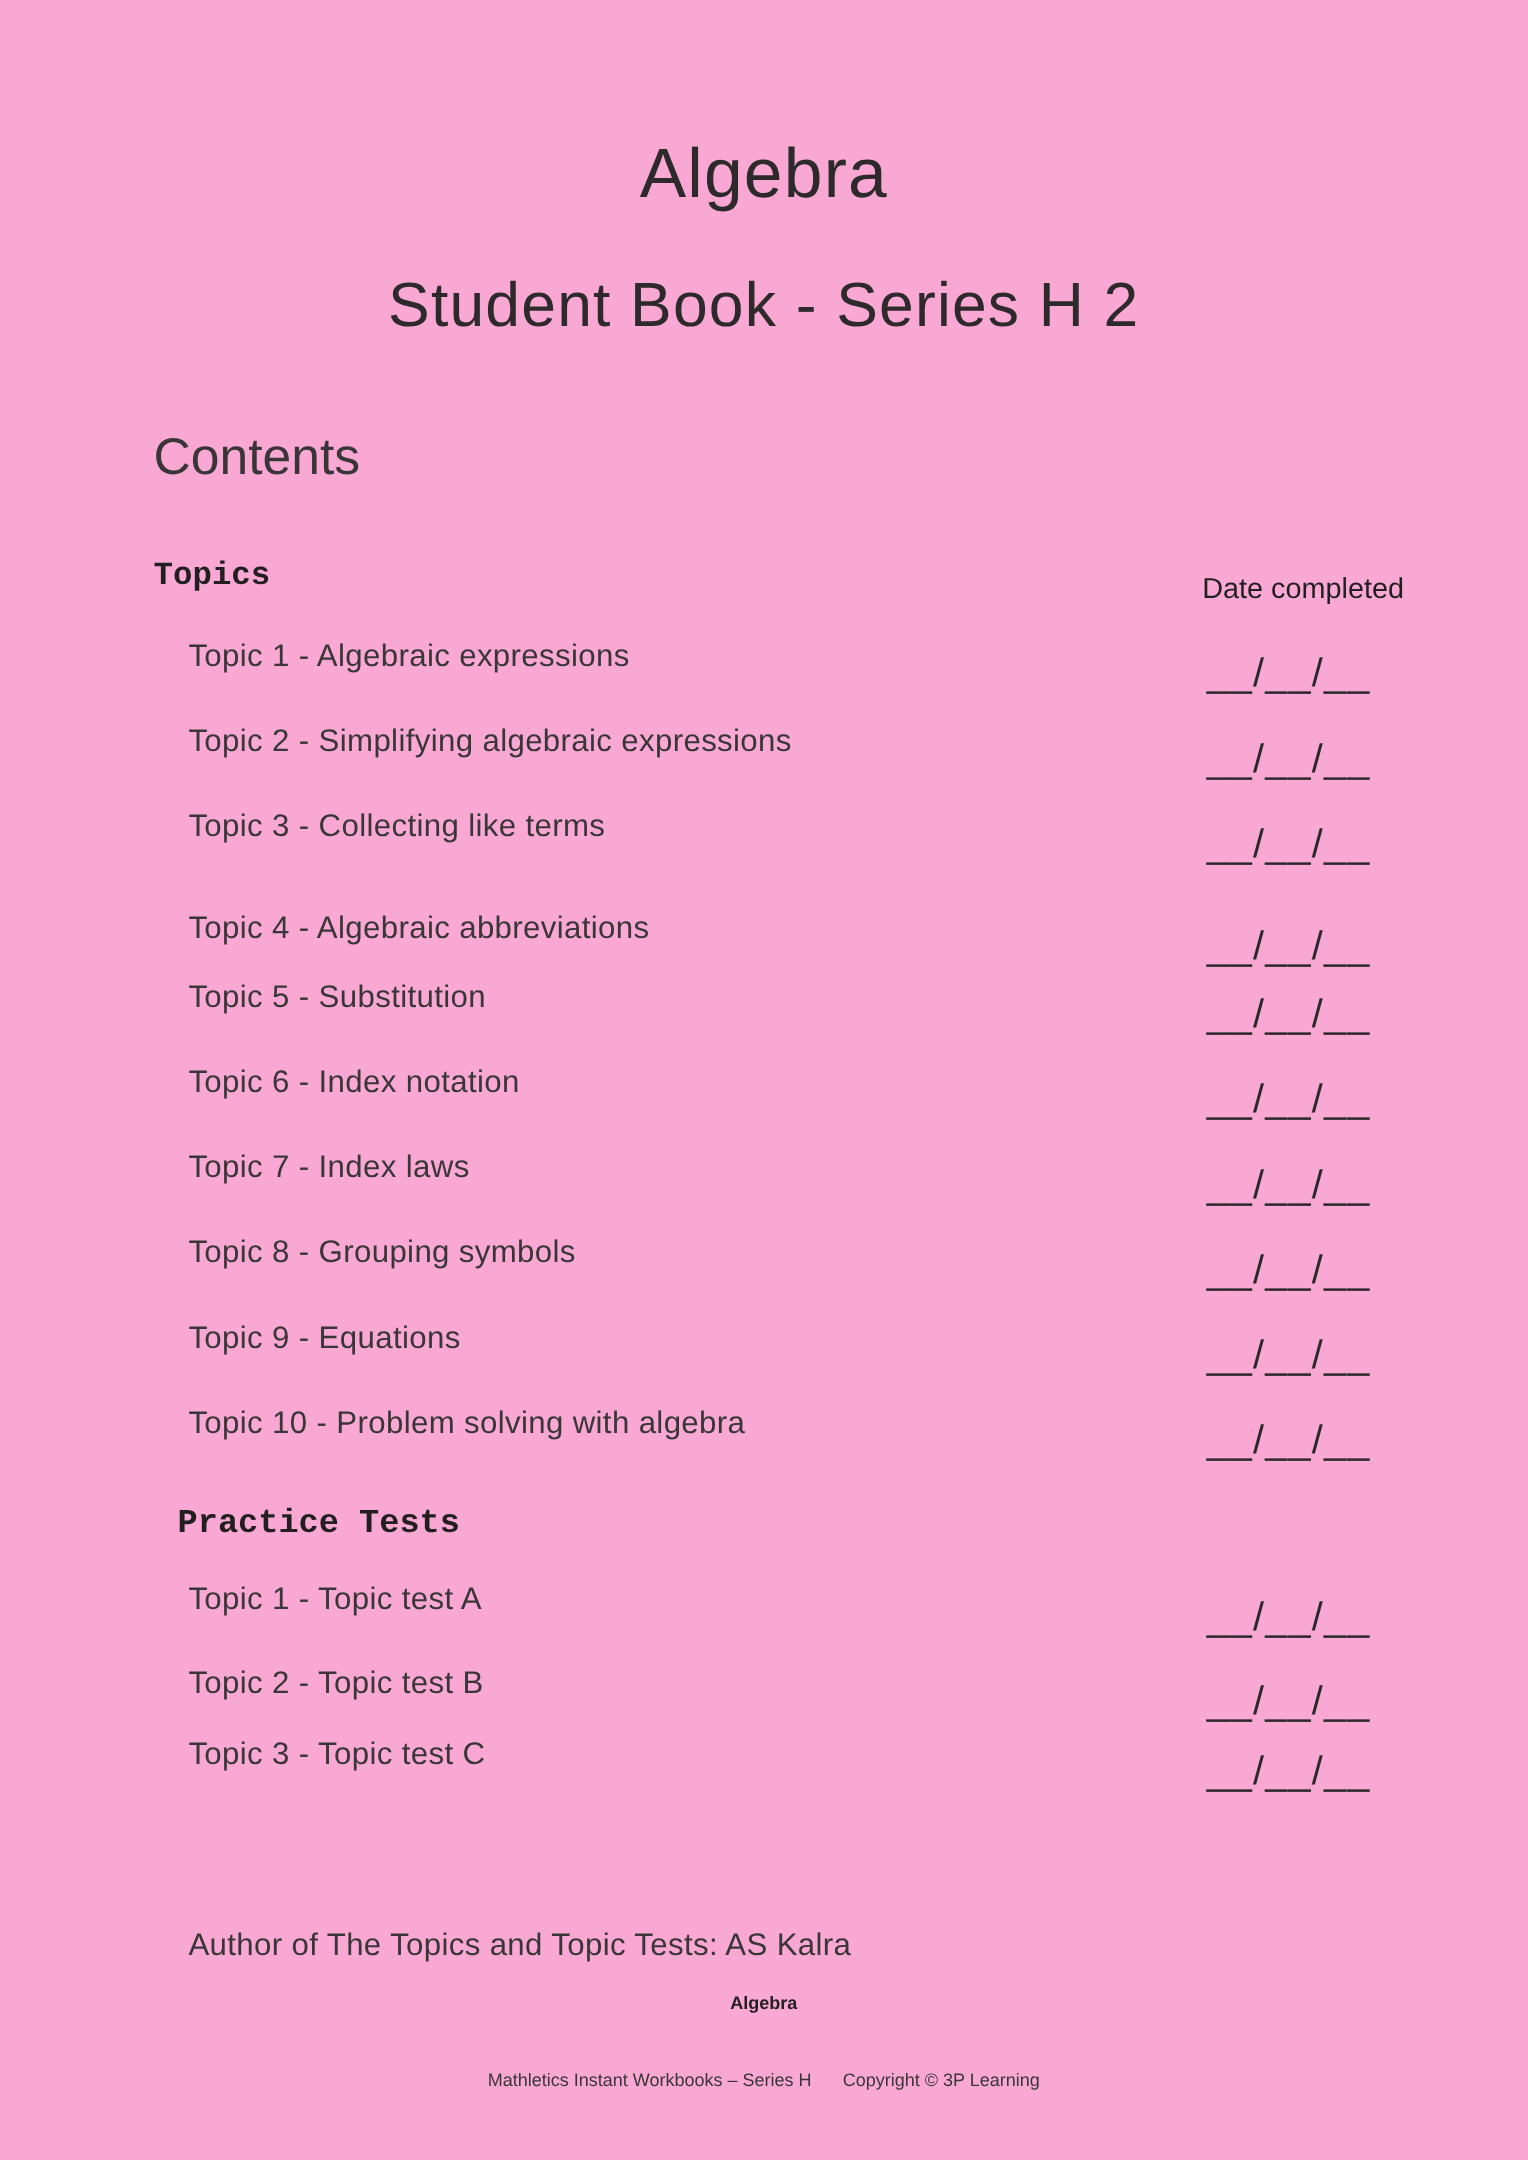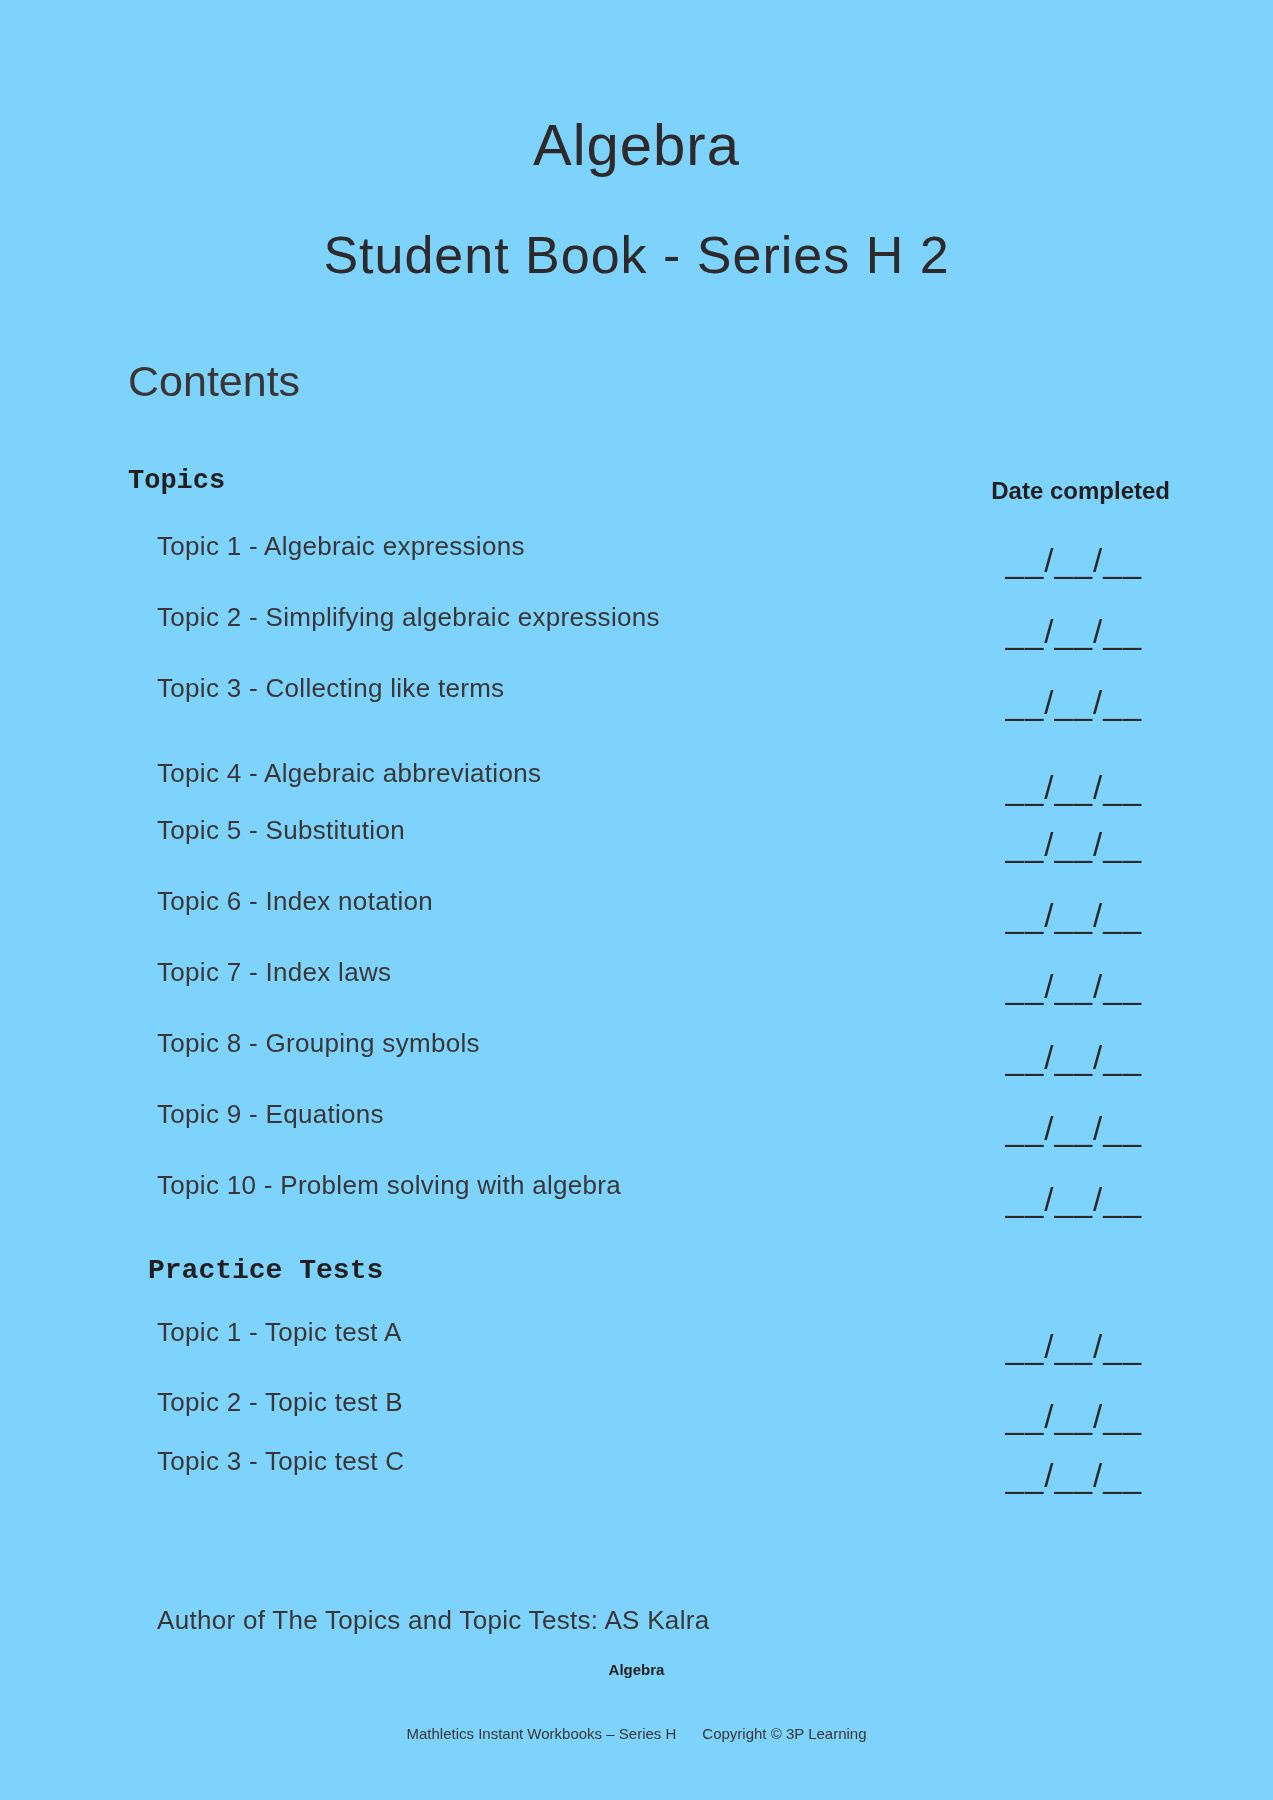--- a/index.html
+++ b/index.html
@@ -1,20 +1,20 @@
 <!DOCTYPE html>
 <html><head>
 <meta charset="utf-8">
 <style>
   html,body{margin:0;padding:0;background:#ffffff;}
   .page{
     position:relative;
     width:1273px;
     height:1800px;
-    background:#7dd3fc;
+    background:#f9a8d4;
     font-family:"Liberation Sans", sans-serif;
     color:#363233;
     overflow:hidden;
   }
   .abs{position:absolute;line-height:1;white-space:nowrap;}
 
   .doc-title{
     top:116px;left:0;width:100%;
     text-align:center;
     font-size:58px;
@@ -38,21 +38,21 @@
     font-size:27px;
     font-weight:700;
     color:#231f20;
     font-family:Liberation Mono, monospace;
   }
   .topics-heading{top:468px;}
   .practice-heading{top:1257px;font-size:28px;margin-left:20px;}
   .date-completed-heading{
     top:479px;right:103px;
     font-size:24px;
-    font-weight:700;
+    font-weight:400;
     color:#231f20;
   }
 
   .row{
     position:absolute;
     left:0;width:100%;
     height:60px;
   }
   .row-label{
     position:absolute;

